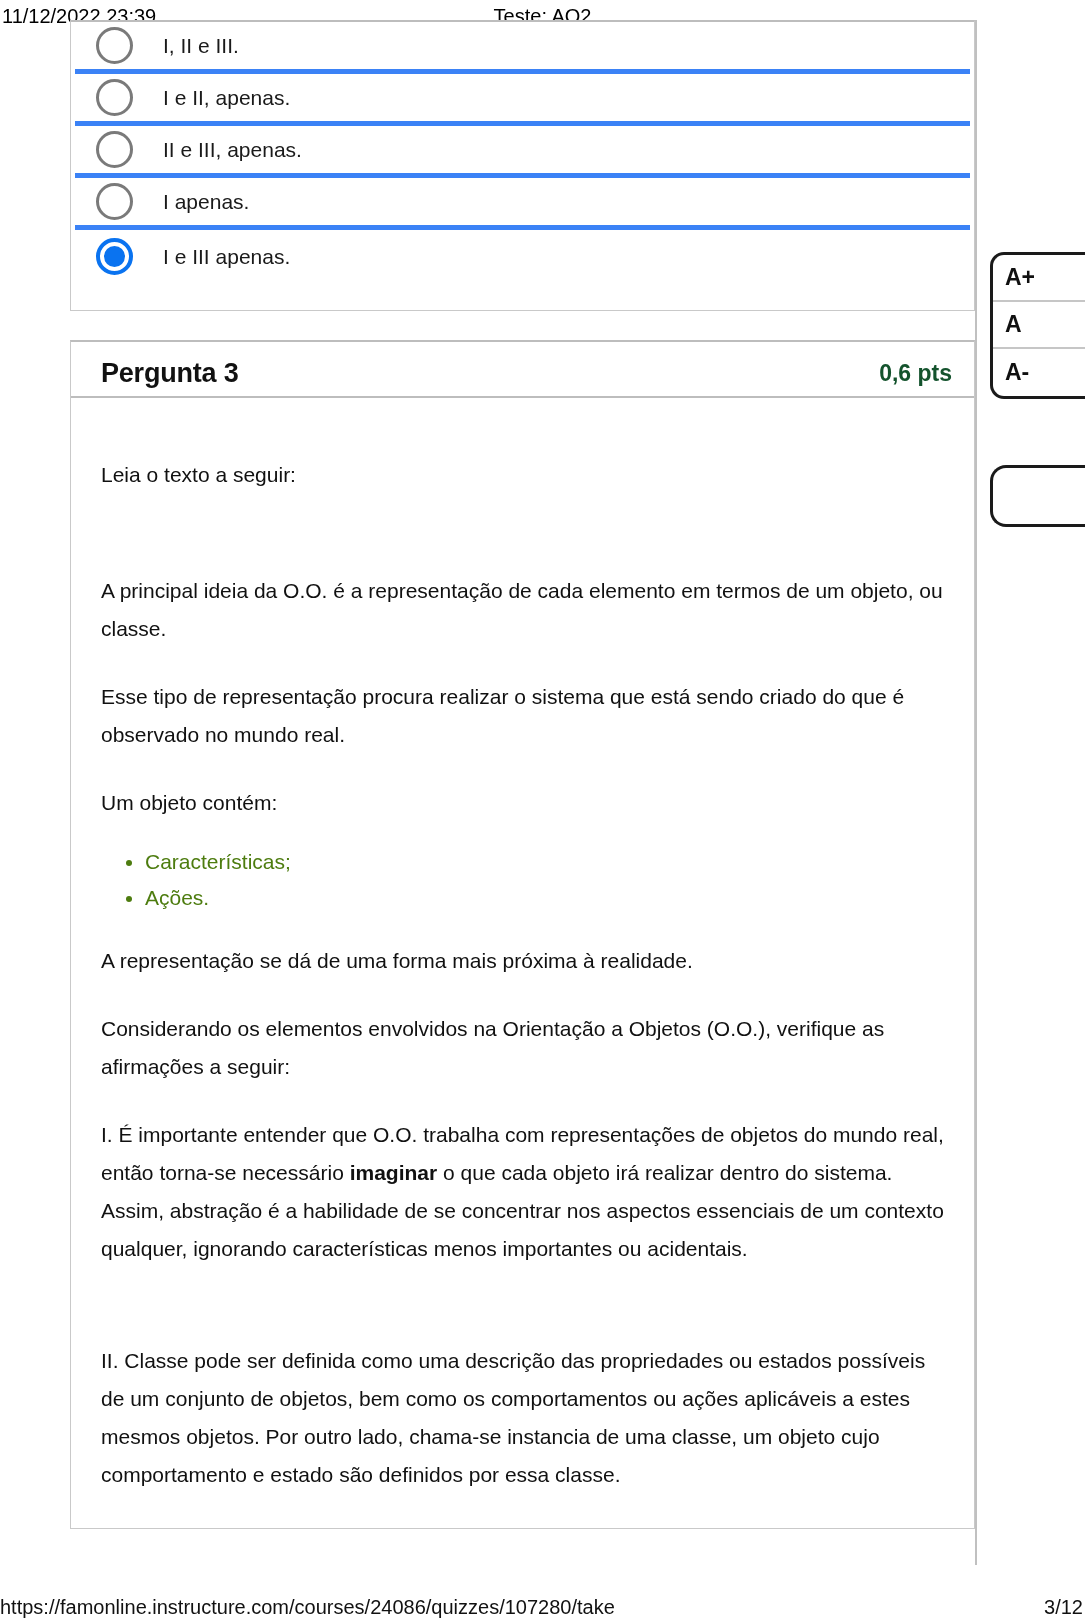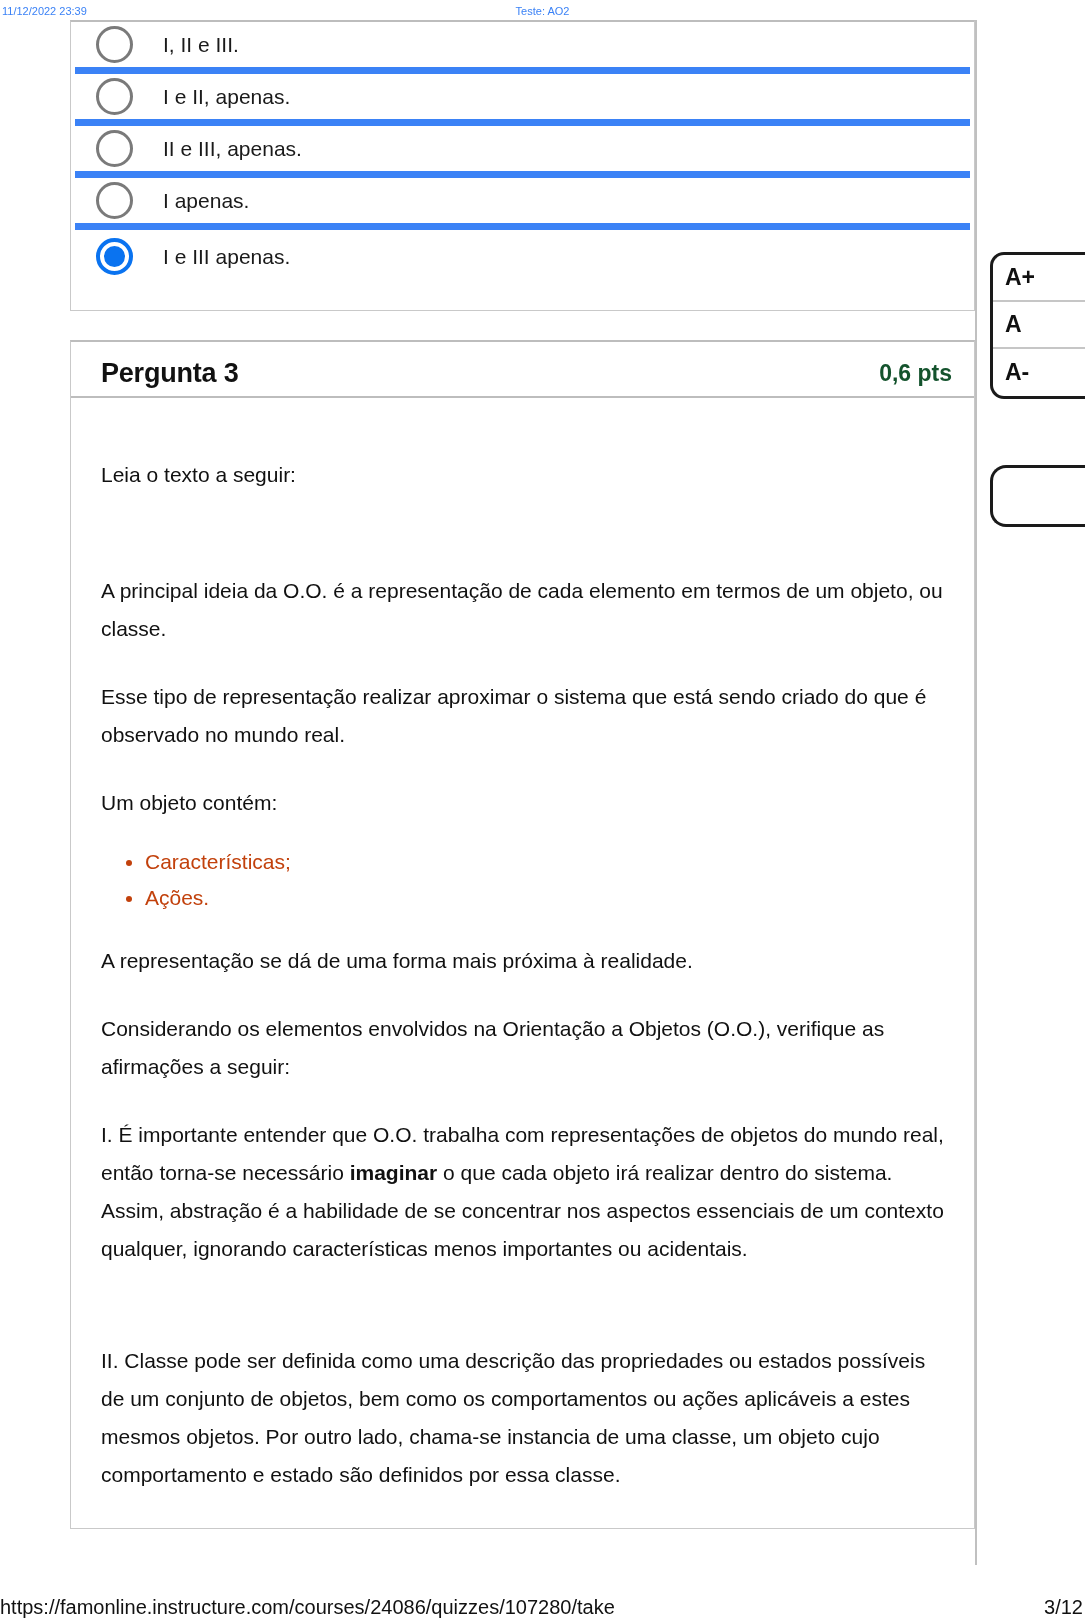--- a/index.html
+++ b/index.html
@@ -15,22 +15,22 @@
     color: #000000;
     overflow: hidden;
   }
 
   
   .print-header {
     position: absolute;
     top: 0; left: 0;
     width: 1021px;
     height: 26px;
-    font-size: 11px;
-    color: #3b82f6;
+    font-size: 20px;
+    color: #000000;
   }
   .print-header .ph-date {
     position: absolute;
     left: 2px; top: 5px;
     white-space: nowrap;
   }
   .print-header .ph-title {
     position: absolute;
     left: 0; top: 5px;
     width: 1085px;
@@ -82,21 +82,21 @@
     border-bottom: 1px solid #c9c9c9;
     background: #fff;
     box-sizing: border-box;
     width: 905px;
     padding: 0 0 28px 0;
   }
   .answer-row {
     display: flex;
     align-items: center;
     height: 52px;
-    border-bottom: 7px solid #3b82f6;
+    border-bottom: 5px solid #3b82f6;
     margin: 0 4px 0 4px;
     box-sizing: border-box;
   }
   .answer-row:last-child { border-bottom: none; }
   .radio {
     width: 37px;
     height: 37px;
     border-radius: 50%;
     border: 3px solid #7a7a7a;
     background: #fff;
@@ -165,21 +165,21 @@
     max-width: 845px;
   }
   .q-text.lead { margin-bottom: 78px; }
   .q-text.tight { margin-bottom: 22px; }
   .q-text.gap-big { margin-bottom: 74px; }
   .q-list {
     margin: 0 0 26px 0;
     padding-left: 44px;
     font-size: 21px;
     line-height: 36px;
-    color: #c2410c;
+    color: #4d7c0f;
   }
   .q-list li { margin: 0; }
   strong { font-weight: bold; }
 
   
   .a11y-box {
     position: absolute;
     left: 990px;
     top: 252px;
     width: 110px;
@@ -265,21 +265,21 @@
       <span class="question-title">Pergunta 3</span>
       <span class="question-points">0,6 pts</span>
     </div>
 
     <div class="question-body">
 
       <p class="q-text lead">Leia o texto a seguir:</p>
 
       <p class="q-text">A principal ideia da O.O. é a representação de cada elemento em termos de um objeto, ou classe.</p>
 
-      <p class="q-text">Esse tipo de representação realizar aproximar o sistema que está sendo criado do que é observado no mundo real.</p>
+      <p class="q-text">Esse tipo de representação procura realizar o sistema que está sendo criado do que é observado no mundo real.</p>
 
       <p class="q-text tight">Um objeto contém:</p>
 
       <ul class="q-list">
         <li>Características;</li>
         <li>Ações.</li>
       </ul>
 
       <p class="q-text">A representação se dá de uma forma mais próxima à realidade.</p>
 

